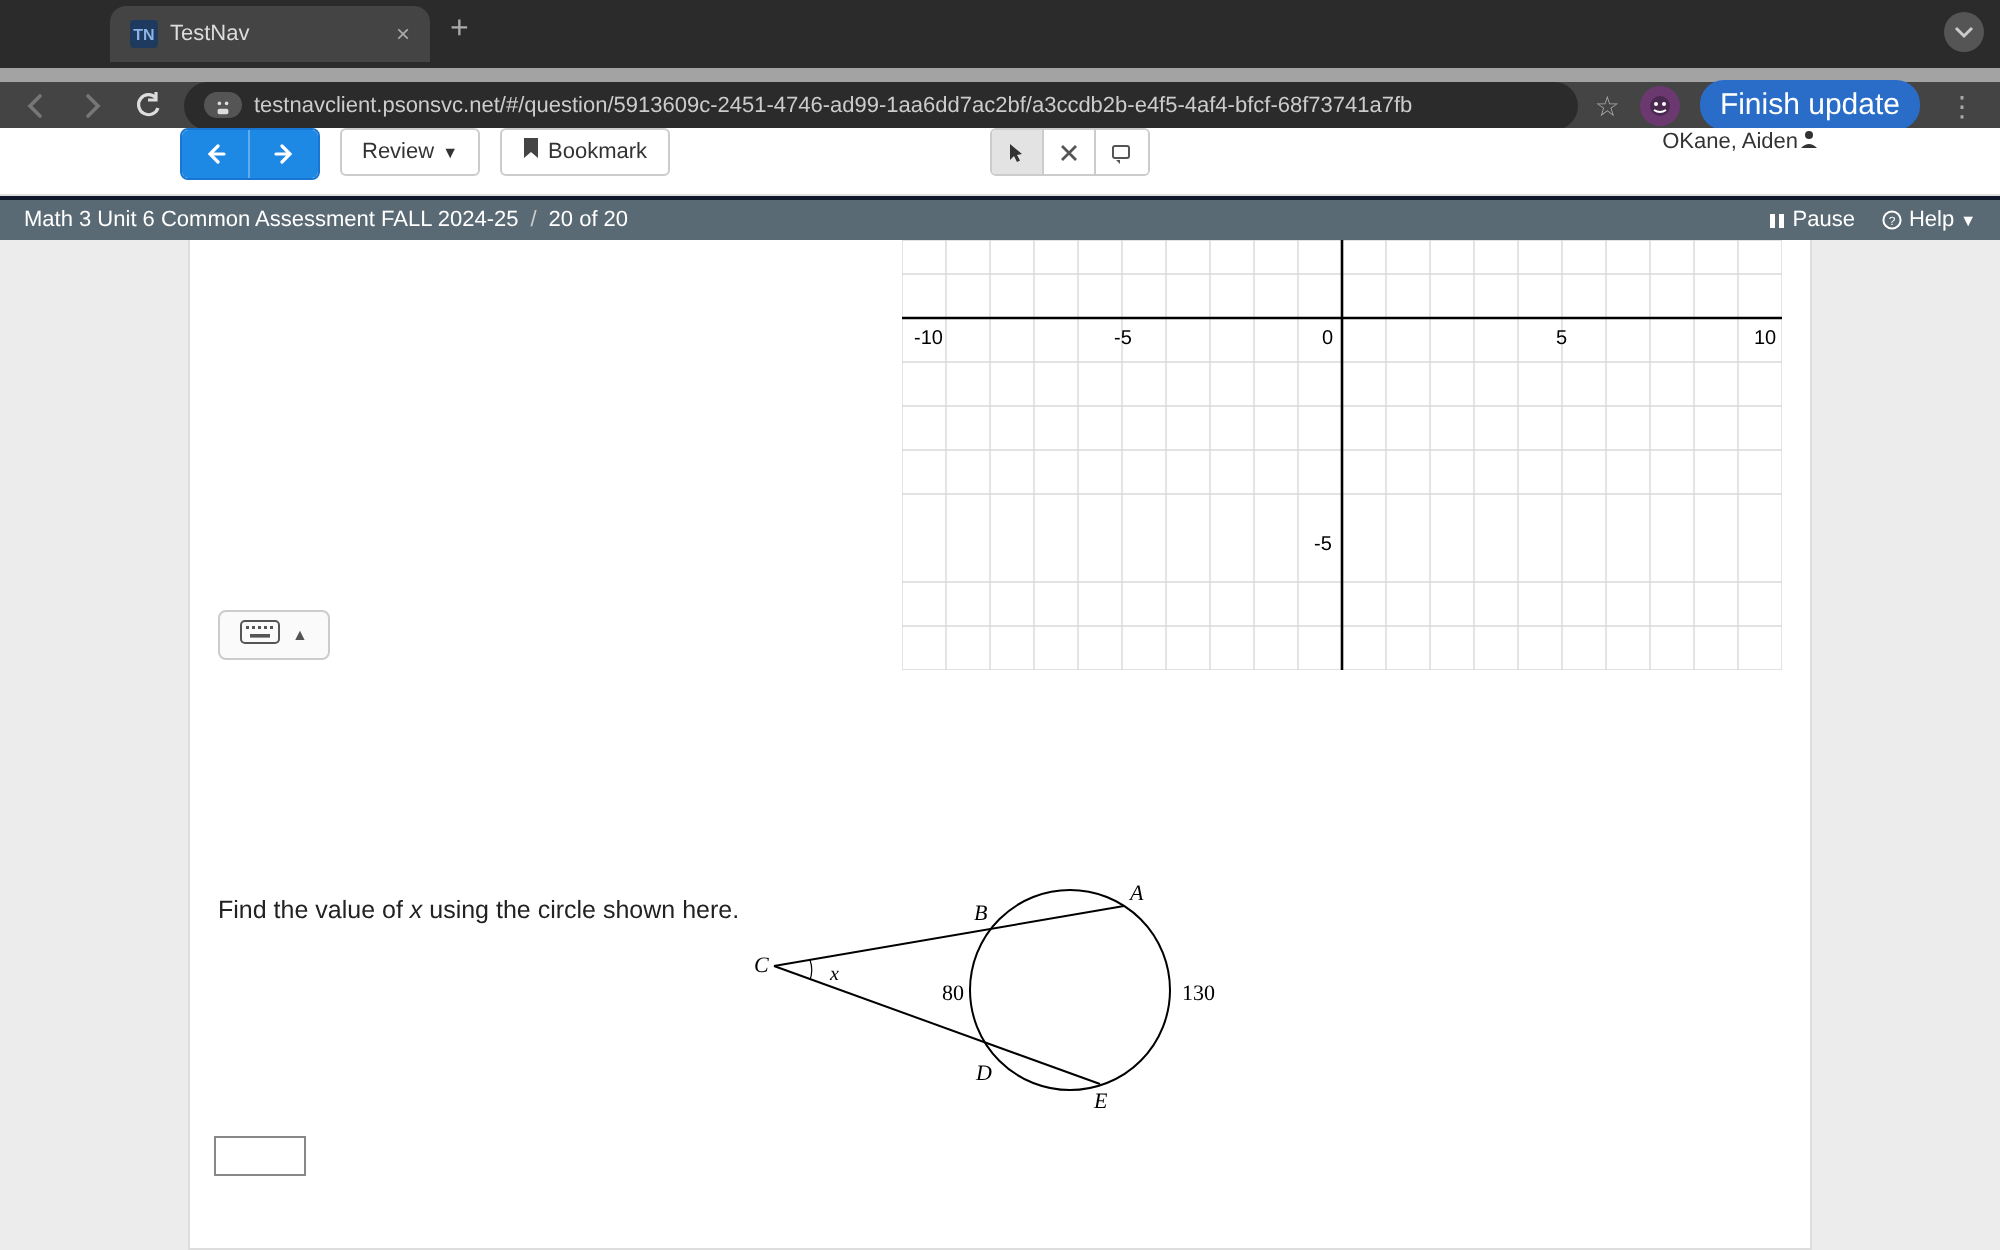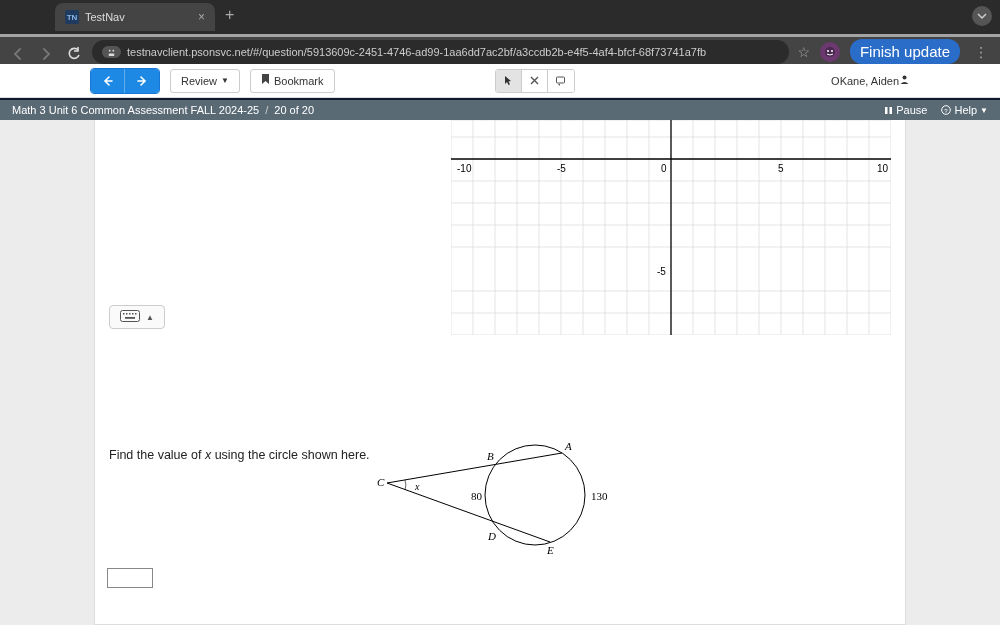--- a/index.html
+++ b/index.html
@@ -46,23 +46,23 @@
   .window-menu {
     position: absolute; right: 8px; top: 6px;
     width: 20px; height: 20px; border-radius: 50%;
     background: #555; color: #ccc;
     display: flex; align-items: center; justify-content: center;
     font-size: 10px;
   }
   .addr-bar {
     height: 30px;
     background: #444;
-    display: flex; align-items: flex-end;
+    display: flex; align-items: center;
     gap: 8px; padding: 0 8px;
-    border-top: 3px solid #a3a3a3;
+    border-top: 7px solid #a3a3a3;
   }
   .nav-arrow {
     width: 20px; height: 20px;
     display: flex; align-items: center; justify-content: center;
     color: #888; font-size: 14px;
   }
   .nav-arrow.active { color: #ddd; }
   .url-field {
     flex: 1;
     background: #2b2b2b;
@@ -89,21 +89,21 @@
     font-size: 15px; padding: 4px 10px;
     border-radius: 12px; border: none;
   }
   .kebab { color: #aaa; padding: 0 4px; font-size: 14px; }
 
   
   .app-toolbar {
     background: #fff;
     height: 34px;
     border-bottom: 1px solid #ddd;
-    display: flex; align-items: center;
+    display: flex; align-items: flex-start;
     padding: 0 12px 0 90px;
     gap: 10px;
     position: relative;
   }
   .nav-pair {
     display: flex;
     border-radius: 4px; overflow: hidden;
     border: 1px solid #1976d2;
   }
   .nav-pair button {

